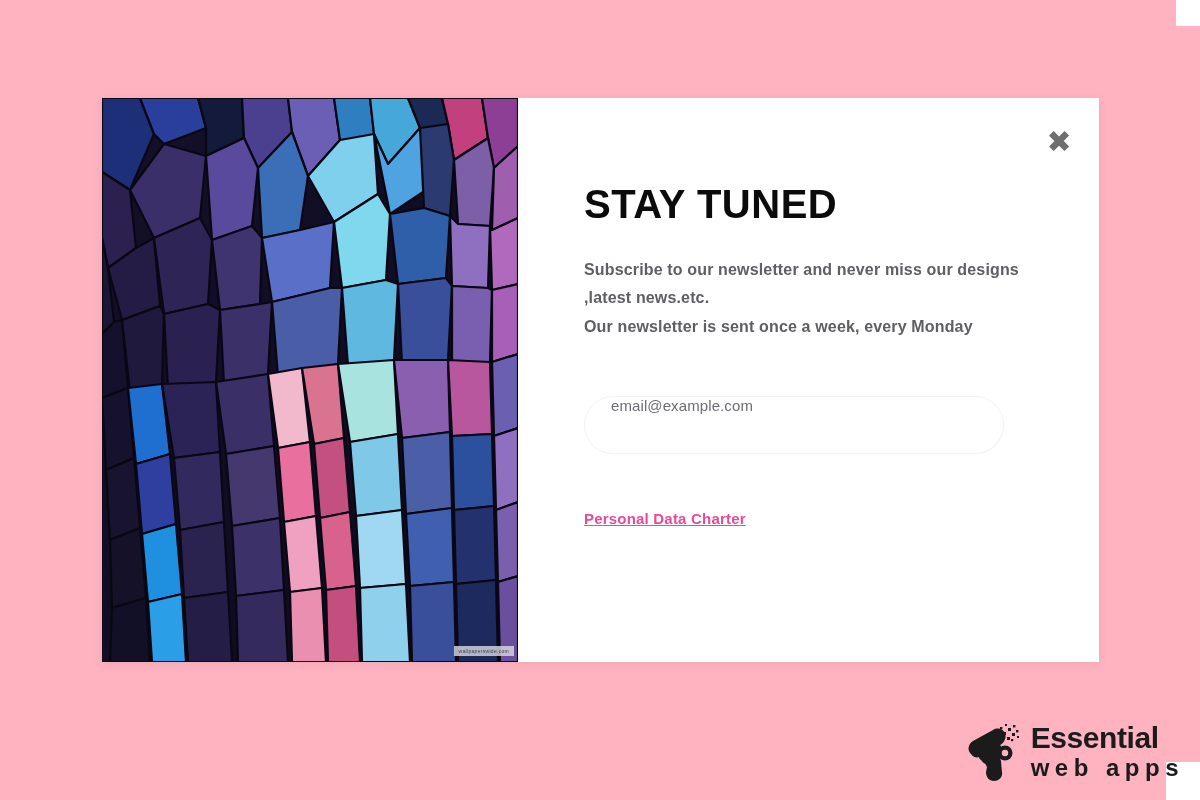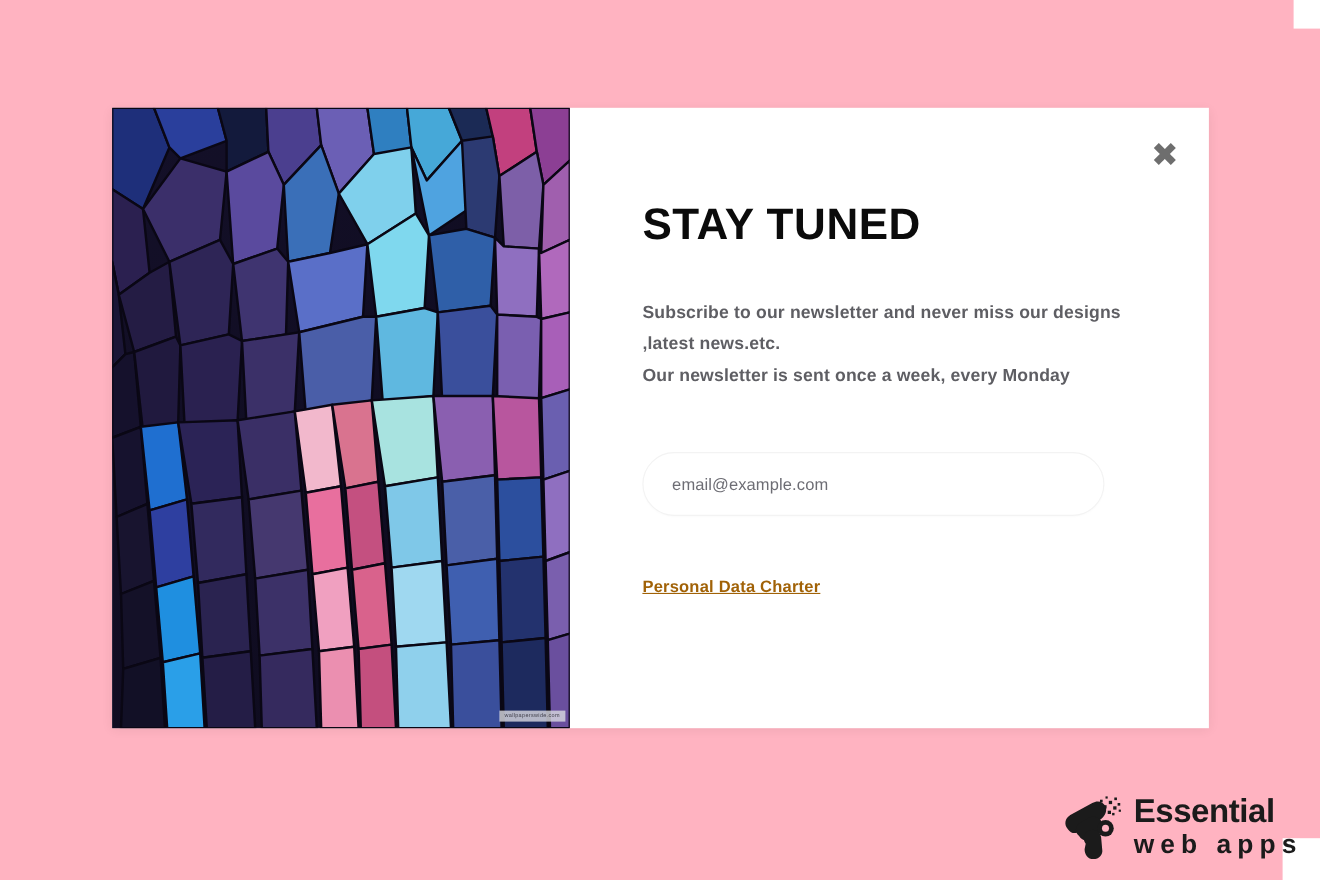--- a/index.html
+++ b/index.html
@@ -68,55 +68,55 @@
   }
   .content-inner {
     padding:86px 60px 0 66px;
   }
   .headline {
     font-size:40px;
     font-weight:bold;
     letter-spacing:.5px;
     color:#0b0b0b;
     line-height:1;
-    margin-bottom:47px;
+    margin-bottom:32px;
   }
   .para {
     font-size:16px;
     font-weight:bold;
     color:#5e5e63;
     line-height:1.78;
     letter-spacing:.15px;
     max-width:470px;
   }
   .para + .para { }
 
   .email-field {
     margin-top:55px;
     width:420px; height:58px;
     border:1px solid #f3f3f3;
     border-radius:30px;
     background:#ffffff;
     display:flex;
-    align-items:center;
+    align-items:flex-start;
     padding:0 26px;
     box-shadow:0 1px 2px rgba(0,0,0,.02);
   }
   .email-field .ph {
     font-size:15px;
     color:#6d6d74;
     letter-spacing:.1px;
   }
 
   .charter-link {
     display:inline-block;
     margin-top:56px;
     font-size:15px;
     font-weight:bold;
-    color:#a16207;
+    color:#ec4899;
     letter-spacing:.2px;
     cursor:pointer;
   }
 
   
   .logo {
     position:absolute;
     right:16px; bottom:18px;
     display:flex;
     align-items:center;

